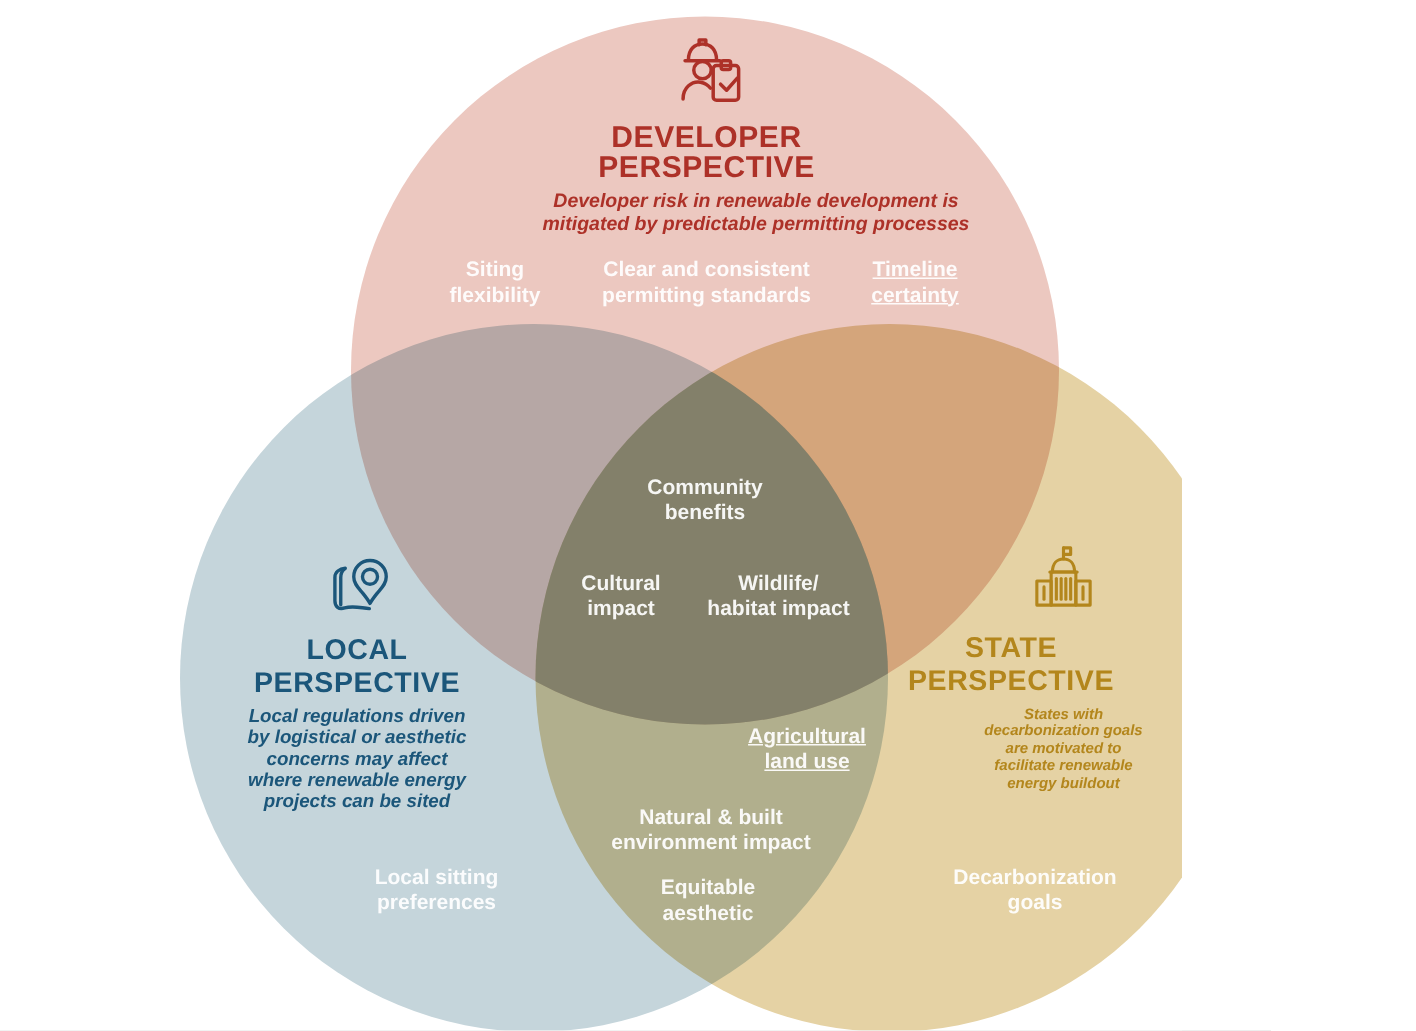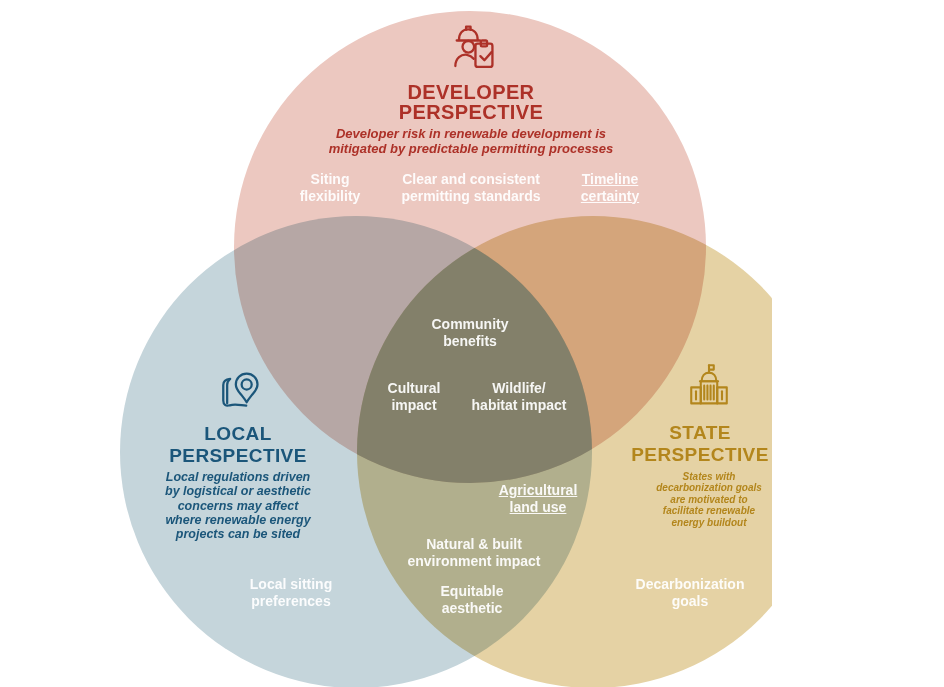--- a/index.html
+++ b/index.html
@@ -4,20 +4,21 @@
 <style>
   html, body { margin: 0; padding: 0; background: #ffffff; }
   .canvas {
     position: relative;
     width: 772px;
     height: 687px;
     background: #ffffff;
     overflow: hidden;
     isolation: isolate;
     font-family: "Liberation Sans", sans-serif;
+    padding-left: 16px;
   }
   .circle {
     position: absolute;
     width: 472px;
     height: 472px;
     border-radius: 50%;
     mix-blend-mode: multiply;
   }
   .c-dev   { left: 234px; top: 11px;  background: #ecc8c0; }
   .c-local { left: 120px; top: 216px; background: #c5d5db; }
@@ -30,21 +31,21 @@
   .ov3 { clip-path: circle(236px at 593px 452px); background: rgba(100,120,106,0.5); }
 
   .abs { position: absolute; transform: translateX(-50%); text-align: center; }
   .title { font-weight: 700; letter-spacing: 0.4px; }
   .title span { display: block; }
   .t-dev   { color: #ad3128; font-size: 20px; line-height: 1.02; }
   .t-local { color: #1b567a; font-size: 19px; line-height: 1.16; }
   .t-state { color: #b3861c; font-size: 19px; line-height: 1.14; }
   .subtitle { font-weight: 700; font-style: italic; }
   .subtitle span { display: block; }
-  .s-dev   { color: #ad3128; font-size: 13px;   line-height: 1.12; white-space: nowrap; }
+  .s-dev   { color: #ad3128; font-size: 13px;   line-height: 1.12; white-space: nowrap; margin-left: 33px; }
   .s-local { color: #1b567a; font-size: 12.5px; line-height: 1.14; white-space: nowrap; }
   .s-state { color: #b3861c; font-size: 10px; line-height: 1.14; white-space: nowrap; }
   .lbl {
     font-weight: 700;
     color: rgba(255,255,255,0.93);
     font-size: 14px;
     line-height: 1.18;
     white-space: nowrap;
   }
   .lbl span { display: block; }
@@ -149,21 +150,21 @@
       <path d="M24.5 27 L24.5 43"></path>
       <path d="M28.2 27 L28.2 43"></path>
       <path d="M31.8 27 L31.8 43"></path>
       <path d="M35.5 27 L35.5 43"></path>
       <rect x="9.5" y="29" width="11" height="18.5"></rect>
       <rect x="39.5" y="29" width="11" height="18.5"></rect>
       <path d="M15 33.5 L15 43"></path>
       <path d="M45 33.5 L45 43"></path>
     </svg>
   </div>
-  <div class="abs title t-state" style="left:700px; top:422px;">
+  <div class="abs title t-state" style="left:674px; top:422px;">
     <span>STATE</span>
     <span>PERSPECTIVE</span>
   </div>
   <div class="abs subtitle s-state" style="left:709px; top:471px;">
     <span>States with</span>
     <span>decarbonization goals</span>
     <span>are motivated to</span>
     <span>facilitate renewable</span>
     <span>energy buildout</span>
   </div>

